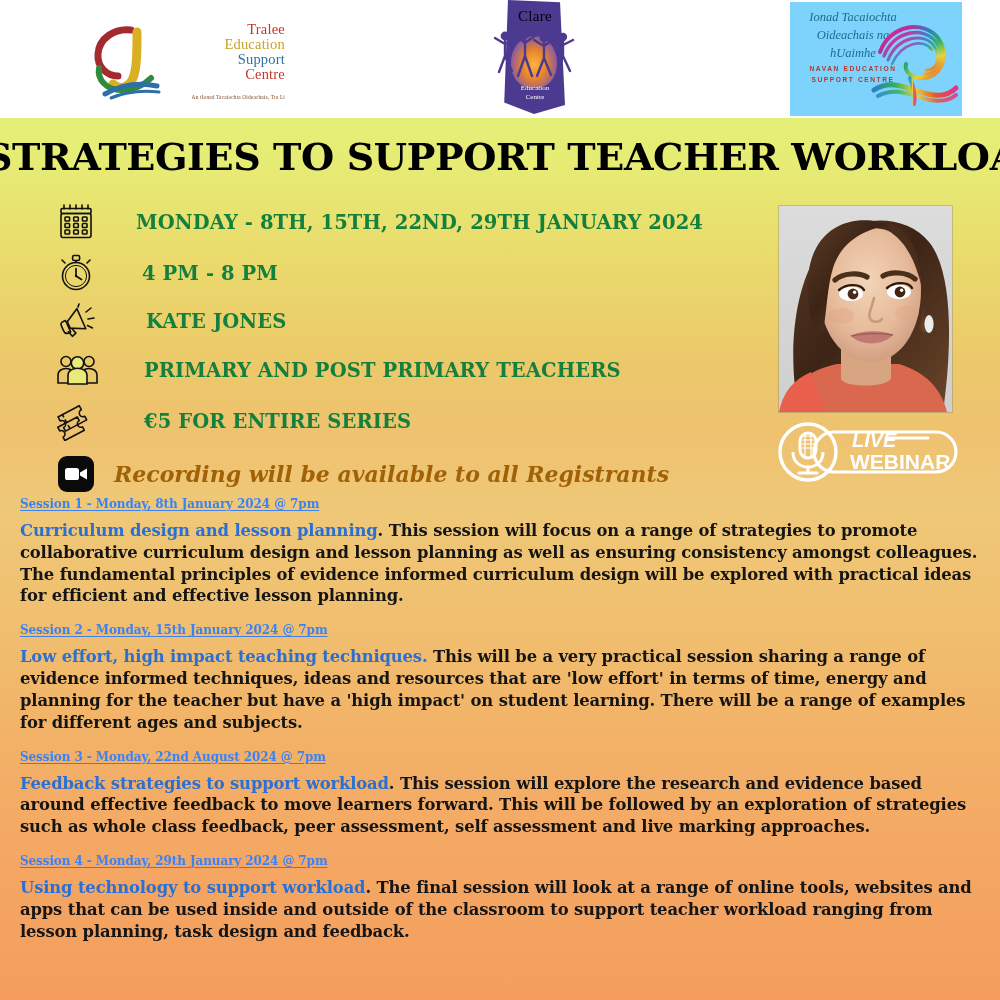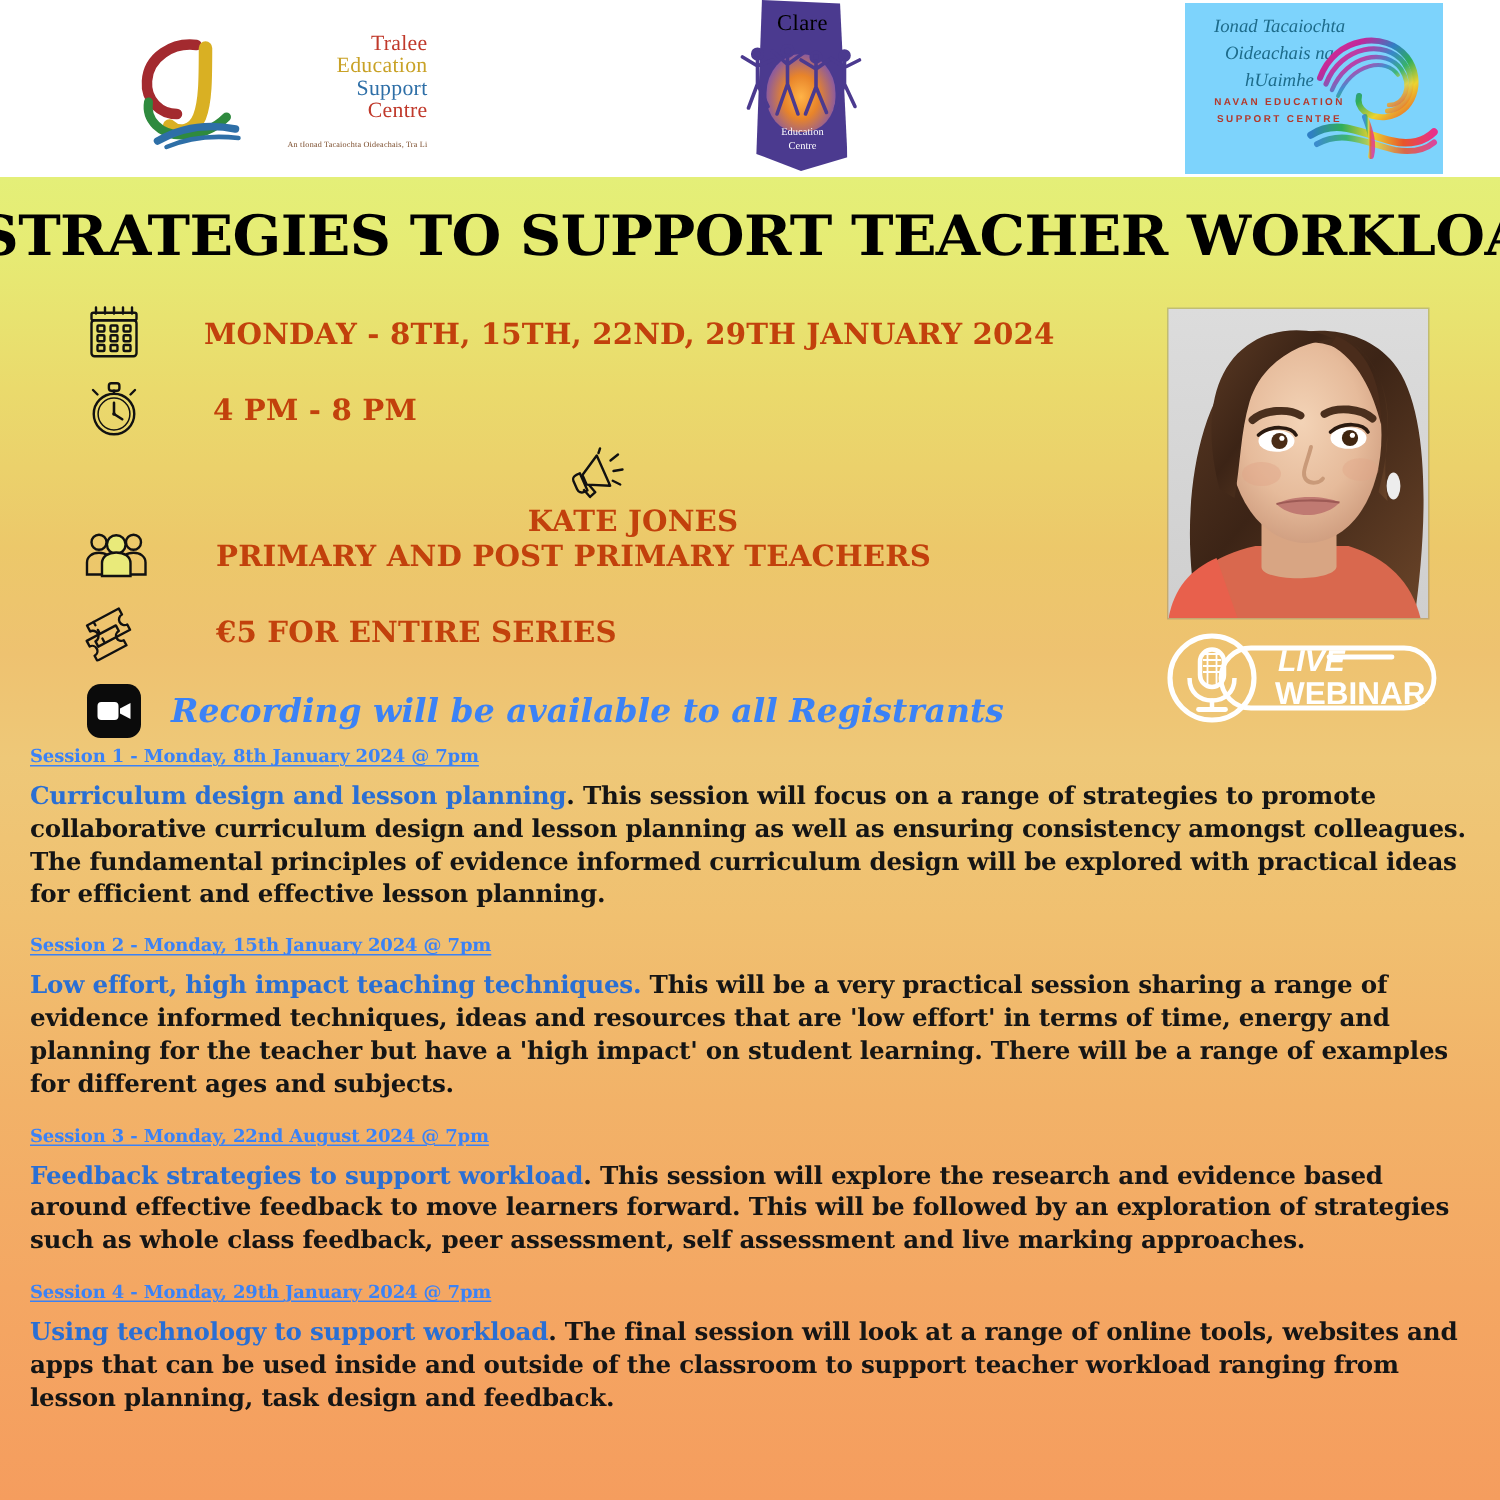--- a/index.html
+++ b/index.html
@@ -219,43 +219,43 @@
     min-width: 58px;
     height: 46px;
     display: flex;
     align-items: center;
     justify-content: flex-start;
   }
   .detail-text {
     font-family: "DejaVu Serif", "Liberation Serif", serif;
     font-weight: bold;
     font-size: 19.5px;
-    color: #c2410c;
+    color: #15803d;
     letter-spacing: .1px;
     white-space: nowrap;
   }
   .detail-row.r1 .detail-text { margin-left: 22px; }
   .detail-row.r2 .detail-text { margin-left: 28px; }
   .detail-row.r3 .detail-text { margin-left: 32px; }
   .detail-row.r4 .detail-text { margin-left: 30px; }
   .detail-row.r5 .detail-text { margin-left: 30px; }
 
   .detail-row.r1 { height: 52px; }
   .detail-row.r2 { height: 50px; }
-  .detail-row.r3 { height: 47px; flex-direction: column; }
+  .detail-row.r3 { height: 47px; }
   .detail-row.r4 { height: 50px; }
   .detail-row.r5 { height: 52px; }
   .detail-row.r6 { height: 54px; }
 
   .recording-text {
     font-family: "DejaVu Serif", "Liberation Serif", serif;
     font-weight: bold;
     font-style: italic;
     font-size: 22px;
-    color: #3b82f6;
+    color: #a16207;
     white-space: nowrap;
   }
 
   
   .portrait {
     position: absolute;
     left: 779px;
     top: 206px;
     width: 173px;
     height: 206px;

